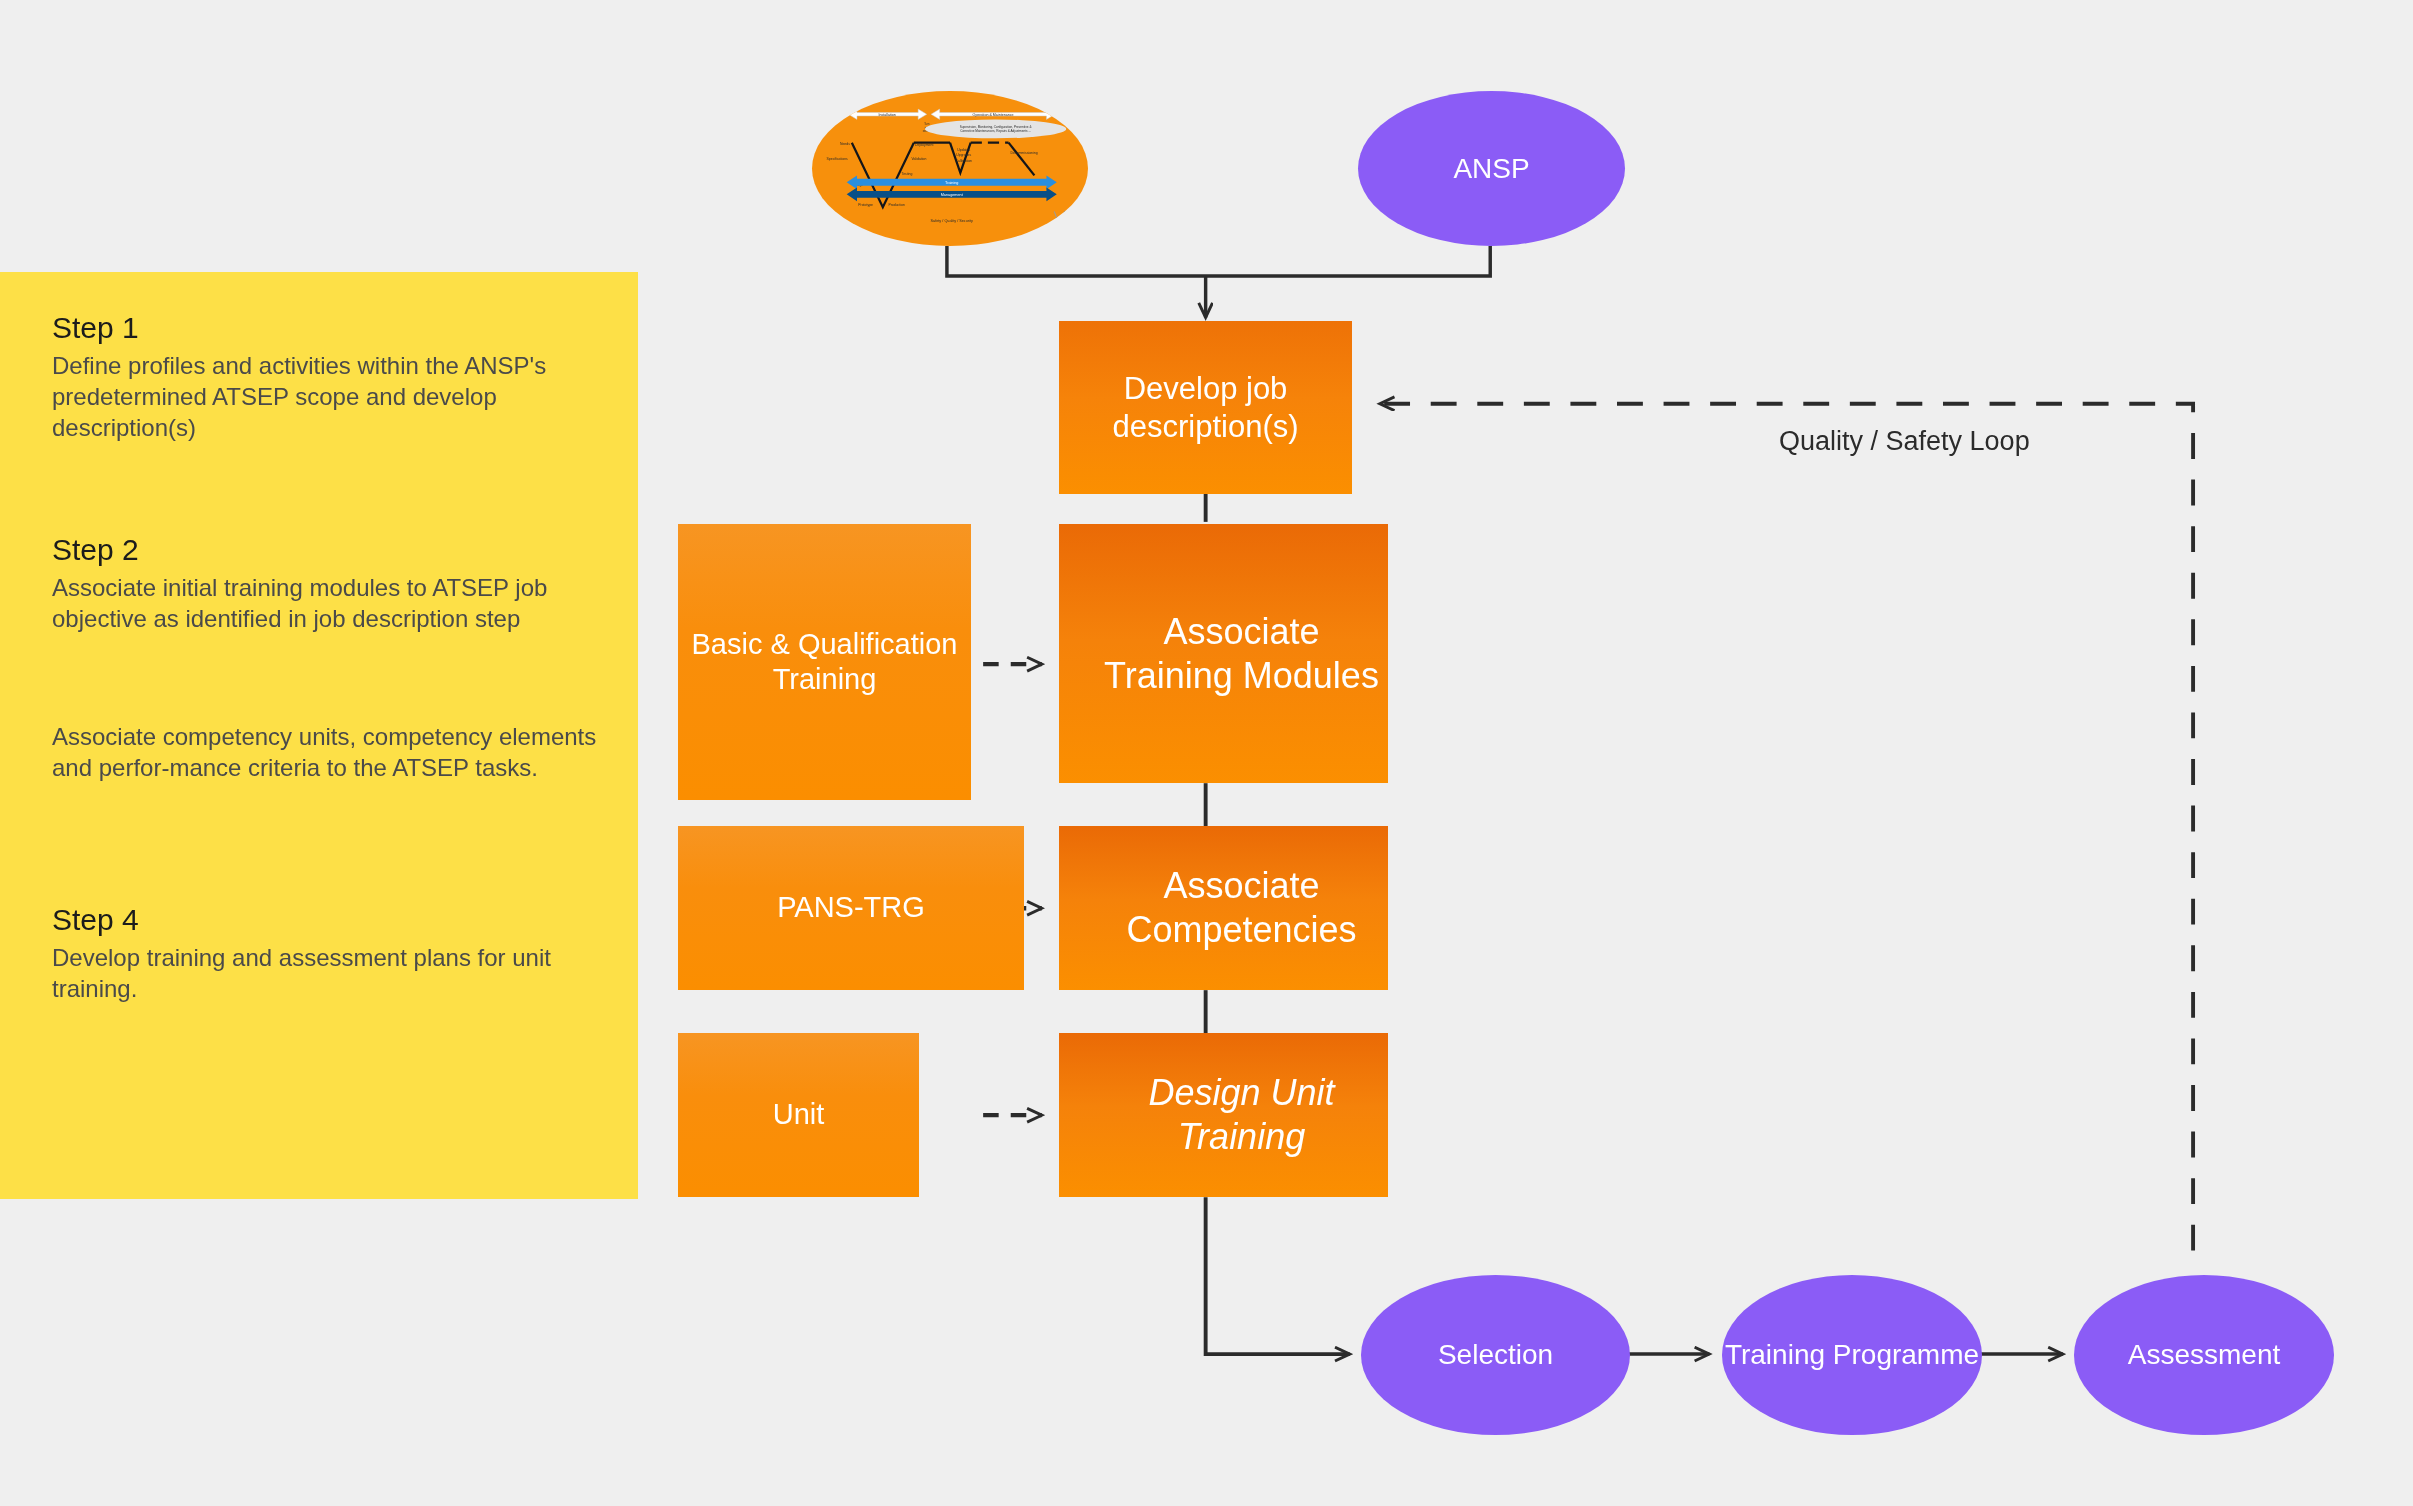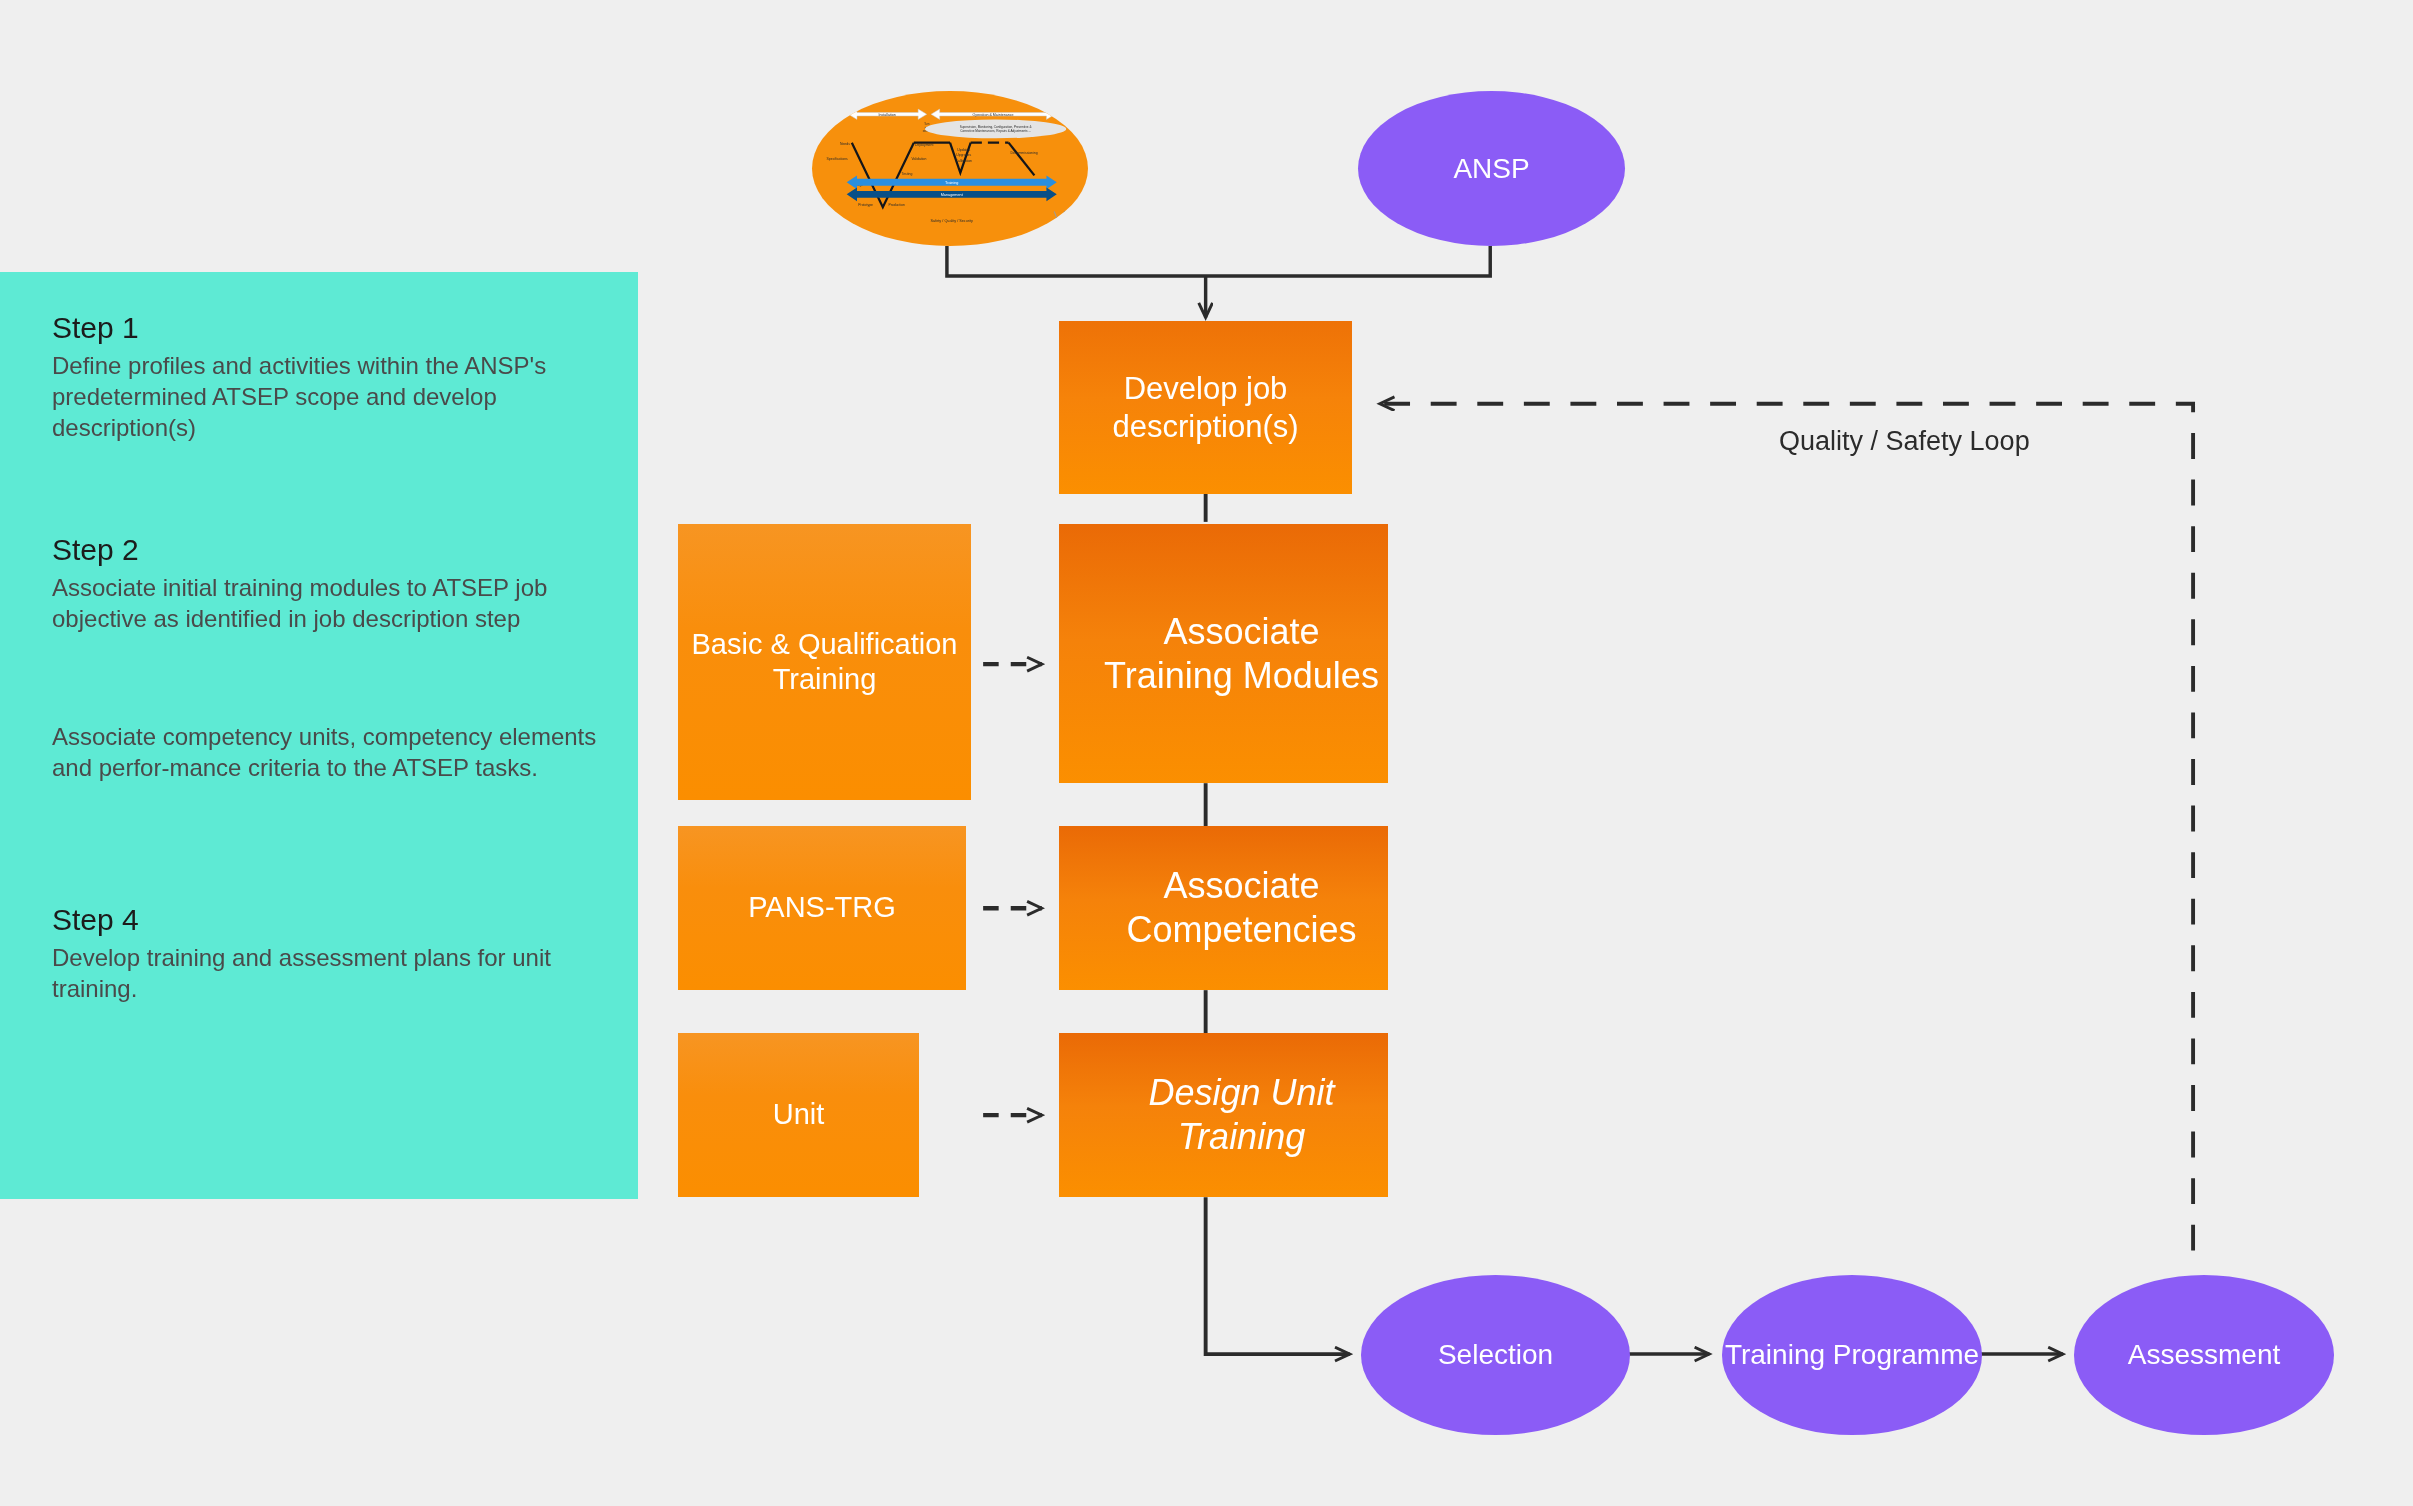--- a/index.html
+++ b/index.html
@@ -3,21 +3,21 @@
 <meta charset="utf-8">
 <style>
   html,body{margin:0;padding:0;background:#efefef;}
   body{width:2413px;height:1506px;position:relative;overflow:hidden;
        font-family:"Liberation Sans","DejaVu Sans",sans-serif;}
   #canvas{position:absolute;left:0;top:0;width:2413px;height:1506px;}
 
   
   .step-panel{
     position:absolute;left:0;top:272px;width:638px;height:927px;
-    background:#5eead4;
+    background:#fde047;
   }
   .step-block{position:absolute;left:52px;width:552px;}
   .step-title{font-size:30px;color:#1c1c1c;font-weight:400;margin:0 0 5.2px 0;line-height:1.12;}
   .step-body{font-size:24px;color:#4a4a4a;line-height:1.30;margin:0;}
 
   
   .gbox{position:absolute;display:flex;align-items:center;justify-content:center;
         text-align:center;color:#ffffff;line-height:1.22;}
   .gbox.left-src{background:linear-gradient(180deg,#f79522 0%,#f98e0c 38%,#fb8e00 100%);
                  font-size:29px;}
@@ -151,21 +151,21 @@
     <span>Develop job description(s)</span>
   </div>
 
   <div class="gbox left-src" style="left:678px;top:524px;width:293px;height:276px;">
     <span>Basic &amp; Qualification Training</span>
   </div>
   <div class="gbox mid-proc" style="left:1059px;top:524px;width:293px;height:259px;">
     <span>Associate Training Modules</span>
   </div>
 
-  <div class="gbox left-src" style="left:678px;top:826px;width:288px;height:164px;">
+  <div class="gbox left-src" style="left:678px;top:826px;width:346px;height:164px;">
     <span>PANS-TRG</span>
   </div>
   <div class="gbox mid-proc" style="left:1059px;top:826px;width:293px;height:164px;">
     <span>Associate Competencies</span>
   </div>
 
   <div class="gbox left-src" style="left:678px;top:1033px;width:241px;height:164px;">
     <span>Unit</span>
   </div>
   <div class="gbox mid-proc" style="left:1059px;top:1033px;width:293px;height:164px;font-style:italic;">

